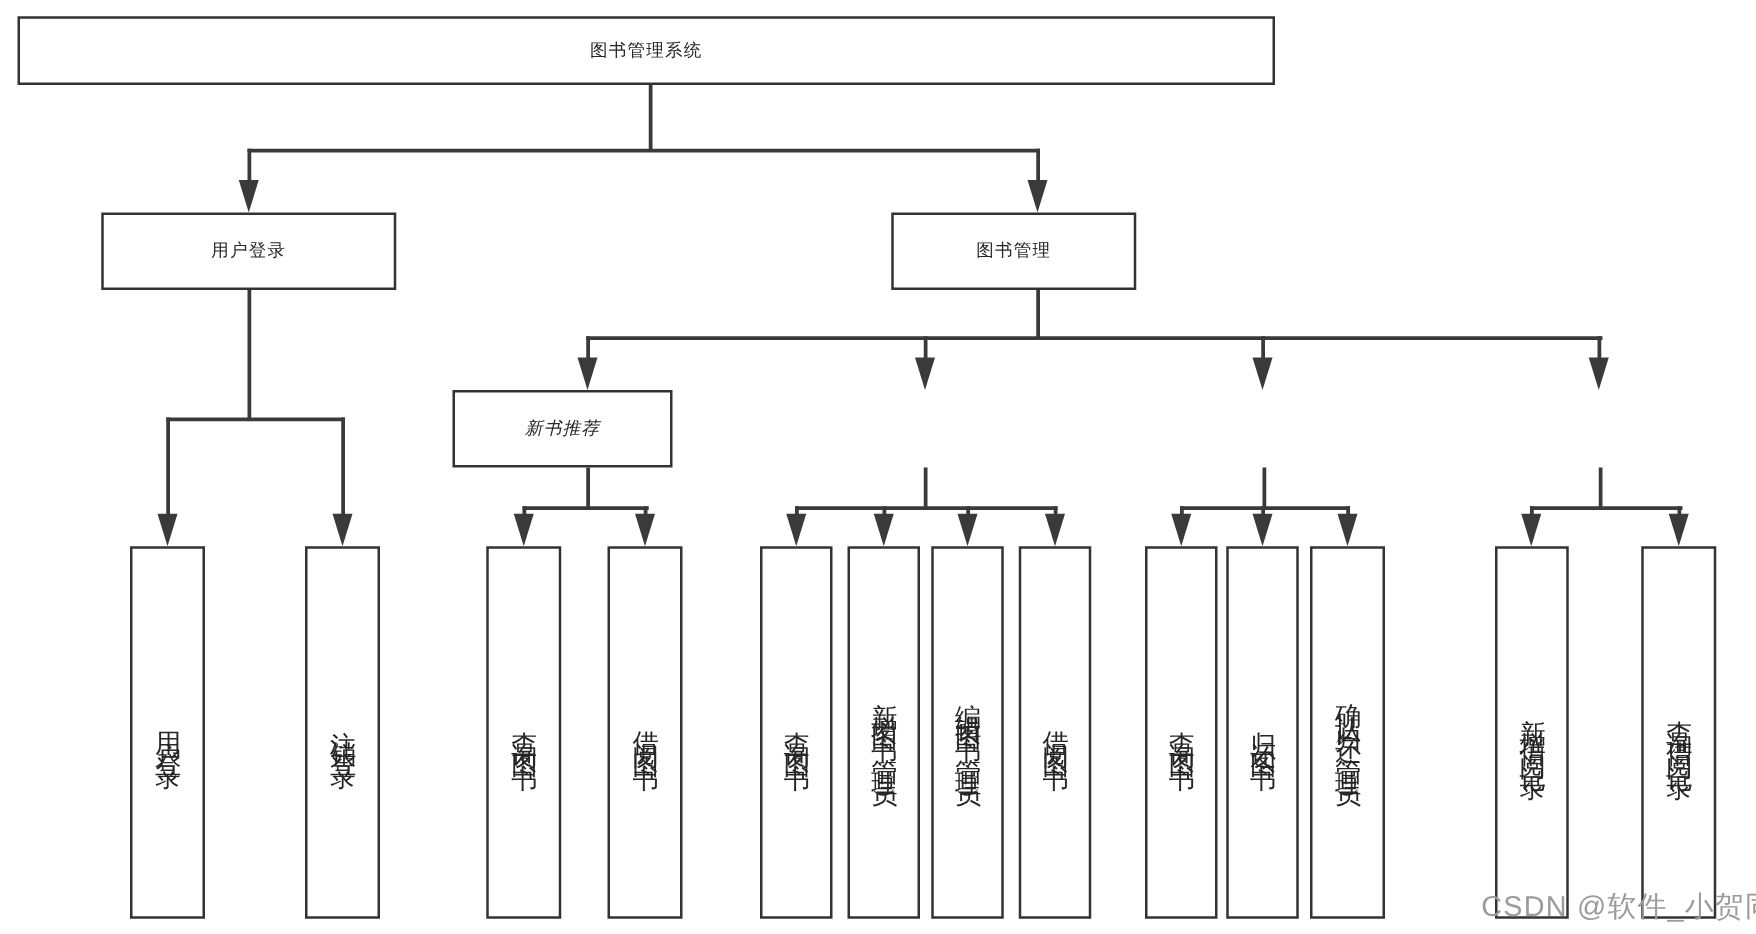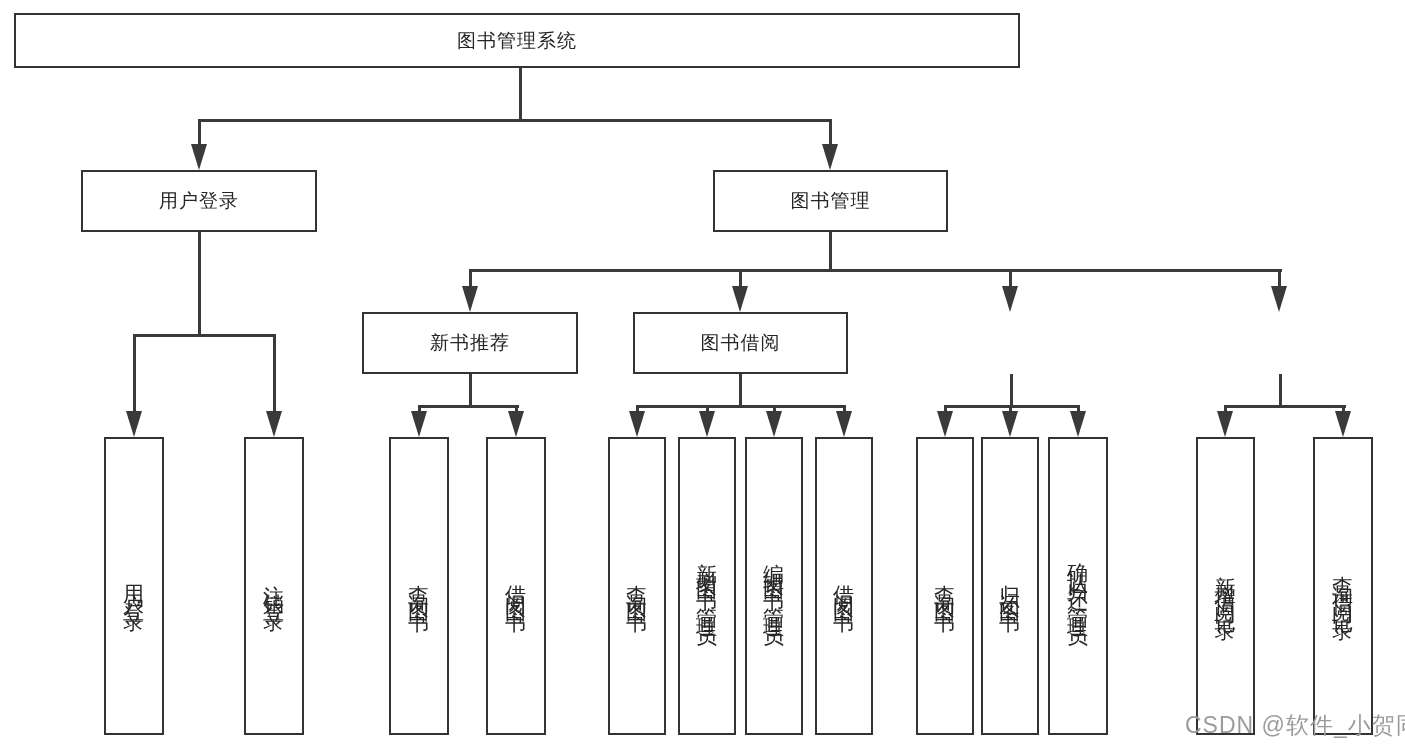--- a/index.html
+++ b/index.html
@@ -3,21 +3,21 @@
 <meta charset="utf-8">
 <style>
   html,body{margin:0;padding:0;background:#ffffff;}
   .canvas{
     position:relative;width:1405px;height:747px;background:#ffffff;
     overflow:hidden;font-family:"Liberation Sans",sans-serif;color:#262626;
   }
   .node{
     position:absolute;box-sizing:border-box;background:#ffffff;
     border:2.5px solid #333333;display:flex;align-items:center;justify-content:center;
-    font-size:19px;letter-spacing:1px;color:#262626;
+    font-size:14px;letter-spacing:1px;color:#262626;
   }
   .leaf{
     position:absolute;box-sizing:border-box;background:#ffffff;
     border:2.5px solid #333333;display:flex;align-items:center;justify-content:center;
     writing-mode:vertical-rl;text-orientation:mixed;
     font-size:21px;letter-spacing:9px;line-height:1;color:#262626;
   }
   .vl{position:absolute;width:3px;background:#3a3a3a;}
   .hl{position:absolute;height:3px;background:#3a3a3a;}
   .ar{position:absolute;width:0;height:0;
@@ -36,42 +36,41 @@
   <div class="node" style="left:14px;top:13px;width:1006px;height:55px;">图书管理系统</div>
 
   <div class="vl" style="left:518.5px;top:68px;height:52px;"></div>
   <div class="hl" style="left:197.5px;top:118.5px;width:634px;"></div>
   <div class="vl" style="left:197.5px;top:118.5px;height:29px;"></div>
   <div class="ar" style="left:191px;top:144px;"></div>
   <div class="vl" style="left:828.5px;top:118.5px;height:29px;"></div>
   <div class="ar" style="left:822px;top:144px;"></div>
 
   <div class="node" style="left:81px;top:170px;width:236px;height:62px;">用户登录</div>
-  <div class="node" style="left:713px;top:170px;width:235px;height:62px;">图书管理</div>
+  <div class="node" style="left:713px;top:170px;width:196px;height:62px;">图书管理</div>
 
   <div class="vl" style="left:197.5px;top:232px;height:104px;"></div>
   <div class="hl" style="left:132.5px;top:334px;width:143px;"></div>
   <div class="vl" style="left:132.5px;top:334px;height:79px;"></div>
   <div class="ar" style="left:126px;top:411px;"></div>
   <div class="vl" style="left:272.5px;top:334px;height:79px;"></div>
   <div class="ar" style="left:266px;top:411px;"></div>
 
   <div class="vl" style="left:828.5px;top:232px;height:40px;"></div>
   <div class="hl" style="left:468.5px;top:268.5px;width:813px;"></div>
   <div class="vl" style="left:468.5px;top:268.5px;height:22px;"></div>
   <div class="ar" style="left:462px;top:286px;"></div>
   <div class="vl" style="left:738.5px;top:268.5px;height:22px;"></div>
   <div class="ar" style="left:732px;top:286px;"></div>
   <div class="vl" style="left:1008.5px;top:268.5px;height:22px;"></div>
   <div class="ar" style="left:1002px;top:286px;"></div>
   <div class="vl" style="left:1277.5px;top:268.5px;height:22px;"></div>
   <div class="ar" style="left:1271px;top:286px;"></div>
 
-  <div class="node" style="left:362px;top:312px;width:216px;height:62px;">新书推荐</div>
-  <div class="node" style="left:633px;top:312px;width:215px;height:62px;">图书借阅</div>
+  <div class="node" style="left:362px;top:312px;width:176px;height:62px;font-style:italic;">新书推荐</div>
 
   <div class="vl" style="left:468.5px;top:374px;height:33px;"></div>
   <div class="hl" style="left:417.5px;top:404.5px;width:101px;"></div>
   <div class="vl" style="left:417.5px;top:404.5px;height:12px;"></div>
   <div class="ar" style="left:411px;top:411px;"></div>
   <div class="vl" style="left:514.5px;top:404.5px;height:12px;"></div>
   <div class="ar" style="left:508px;top:411px;"></div>
 
   <div class="vl" style="left:738.5px;top:374px;height:33px;"></div>
   <div class="hl" style="left:635.5px;top:404.5px;width:210px;"></div>

